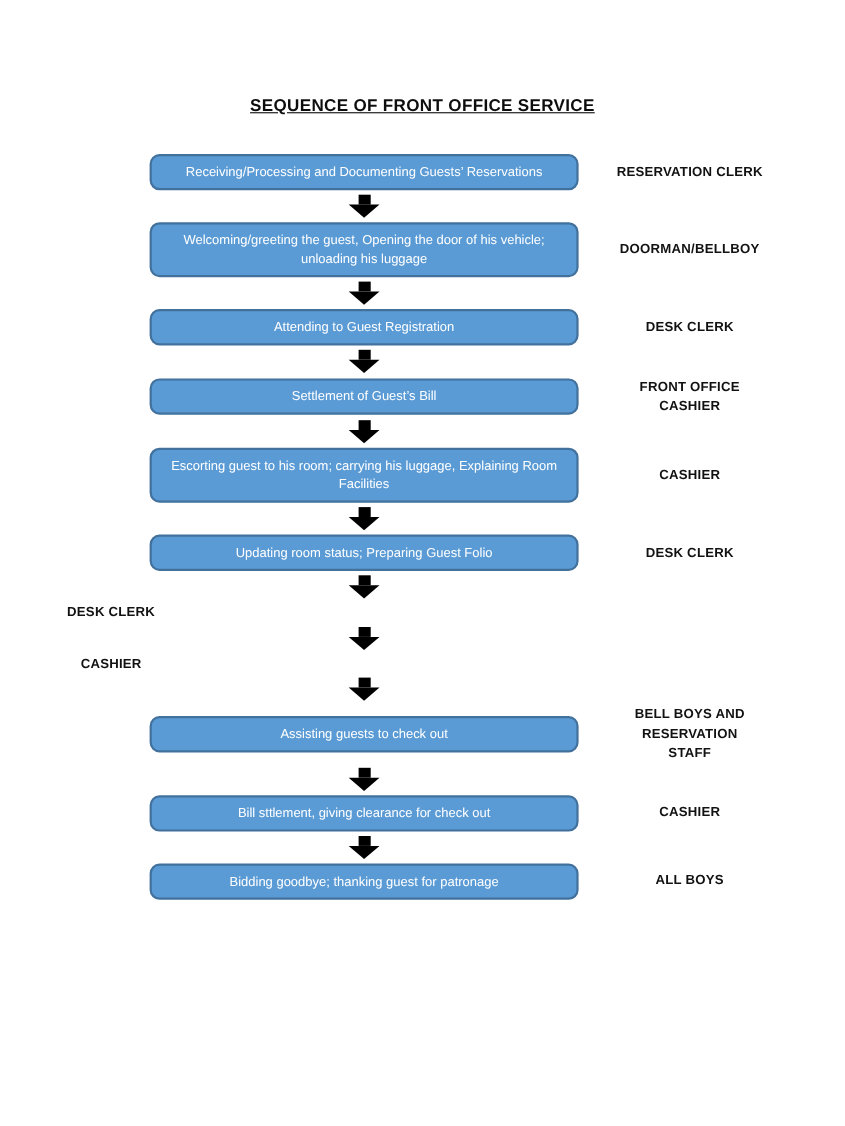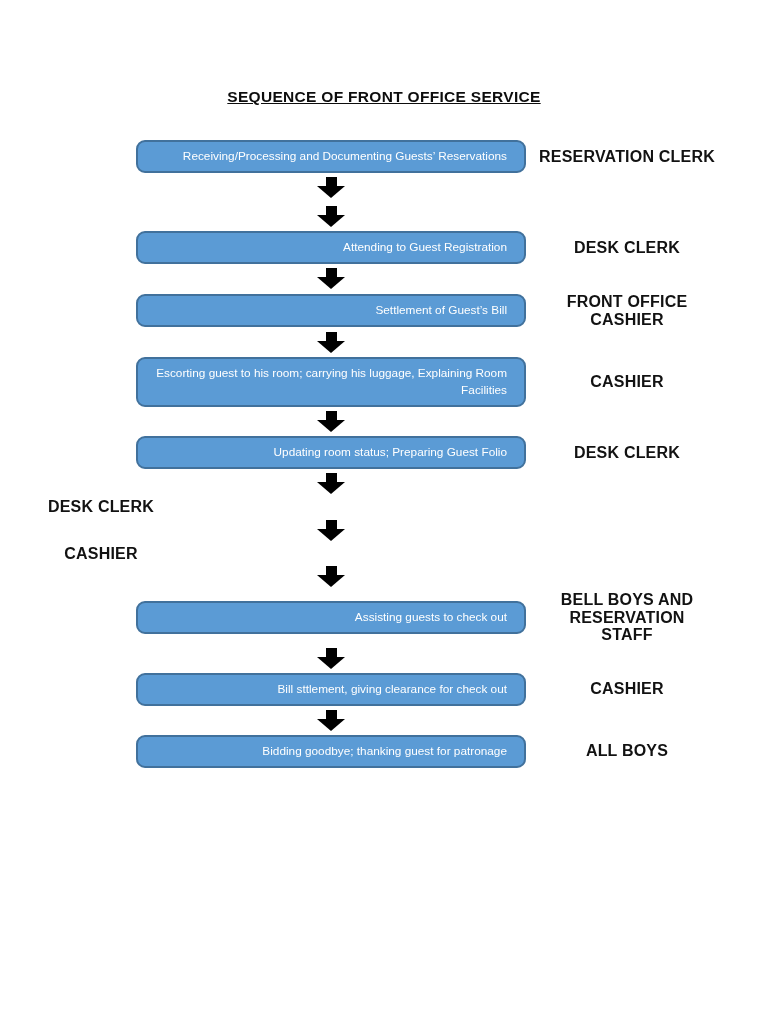--- a/index.html
+++ b/index.html
@@ -45,30 +45,30 @@
   .box {
     box-sizing: border-box;
     margin-left: 136px;
     width: 390px;
     background: #5b9bd5;
     border: 2px solid #41719c;
     border-radius: 9px;
     color: #ffffff;
     font-size: 11.8px;
     line-height: 17px;
-    text-align: right;
+    text-align: center;
     padding: 6px 17px;
   }
   .role {
     box-sizing: border-box;
     width: 178px;
     margin-left: 12px;
     text-align: center;
     font-weight: bold;
-    font-size: 16px;
+    font-size: 12px;
     line-height: 17.5px;
     letter-spacing: 0.2px;
     color: #121212;
   }
   .role-line { display: block; }
   .arrow-row {
     width: 390px;
     margin-left: 136px;
     height: 29px;
     display: flex;
@@ -106,20 +106,26 @@
         </div>
   </div>
 
   <div class="arrow-row">
     <div class="arrow">
       <div class="arrow-stem"></div>
       <div class="arrow-head"></div>
     </div>
   </div>
 
+  <div class="row">
+    <div class="box">Welcoming/greeting the guest, Opening the door of his vehicle; unloading his luggage</div>
+    <div class="role">
+          <span class="role-line">DOORMAN/BELLBOY</span>
+        </div>
+  </div>
 
   <div class="arrow-row">
     <div class="arrow">
       <div class="arrow-stem"></div>
       <div class="arrow-head"></div>
     </div>
   </div>
 
   <div class="row">
     <div class="box">Attending to Guest Registration</div>

